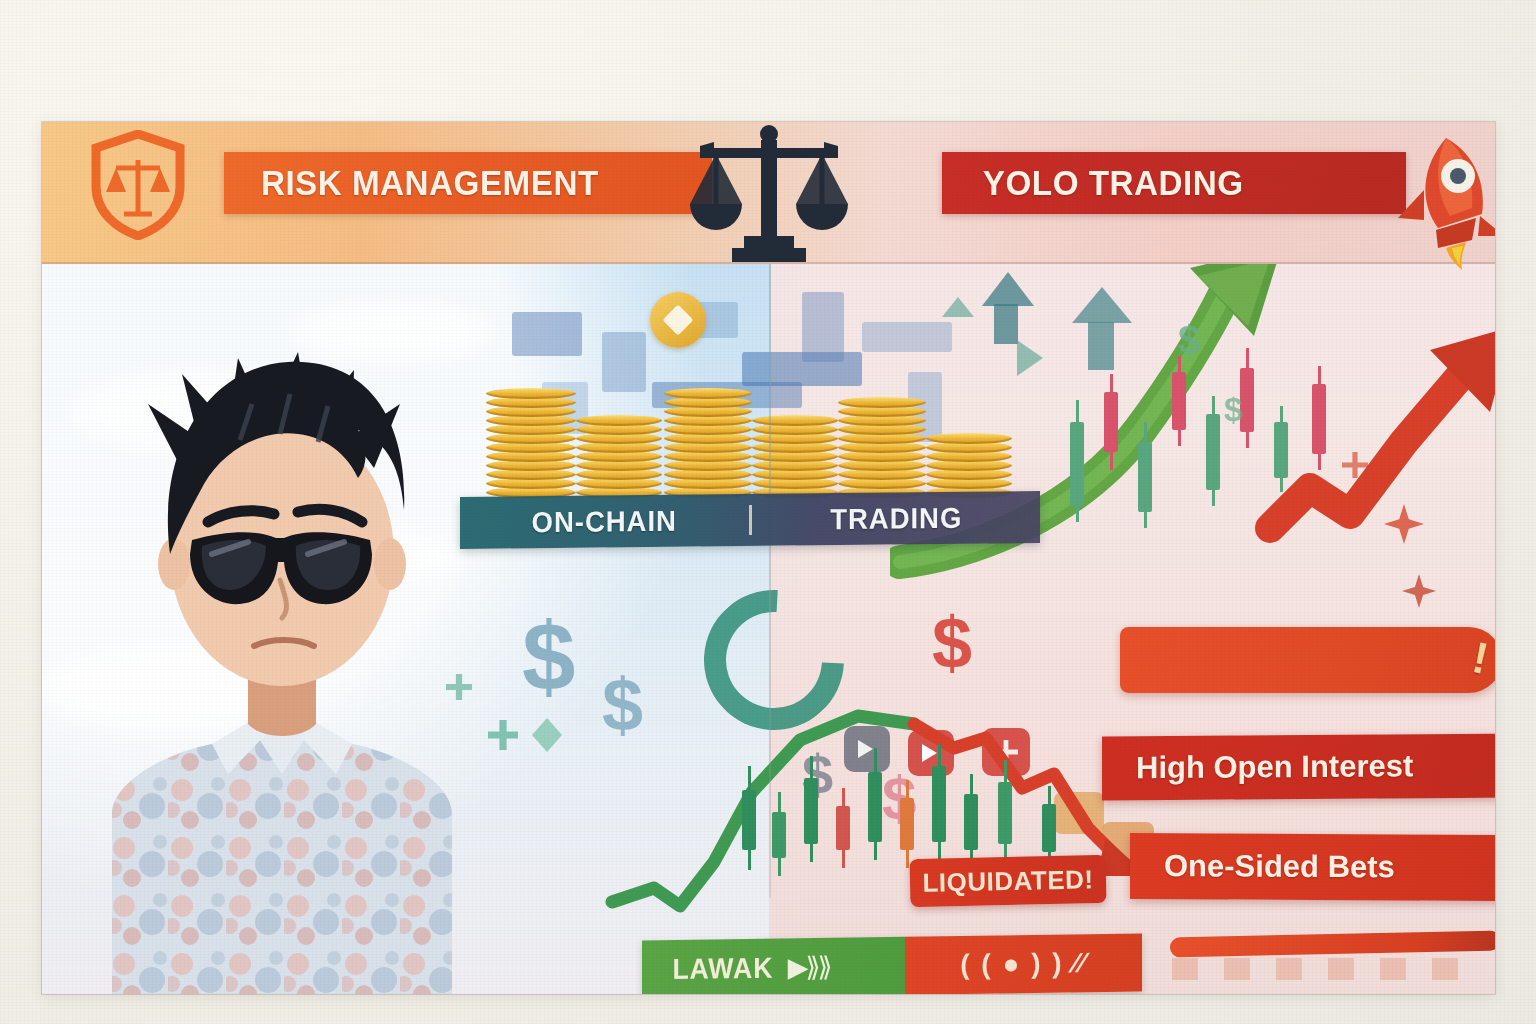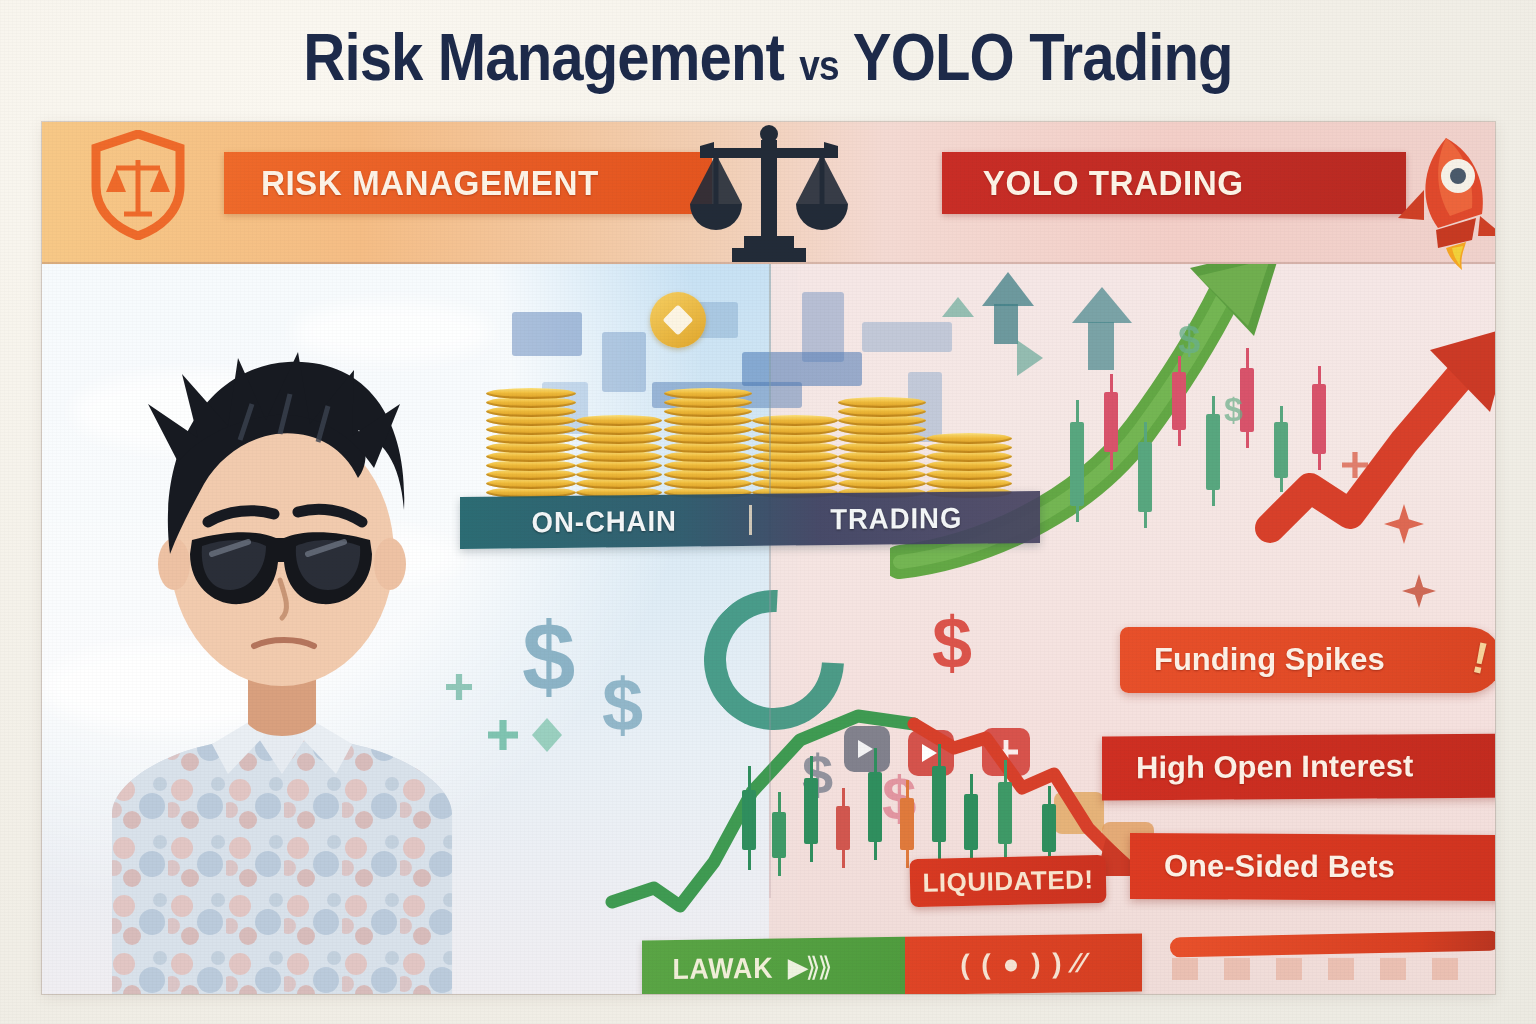--- a/index.html
+++ b/index.html
@@ -211,27 +211,20 @@
   .candle{position:absolute;width:14px;border-radius:2px;}
   .candle .wick{position:absolute;left:50%;width:3px;margin-left:-1.5px;}
   .dollar{position:absolute;font-weight:bold;}
   .blockish{position:absolute;border-radius:3px;}
 </style>
 </head>
 <body>
 
 <div id="stage">
 
-  <div class="title">
-    <div class="title-text">
-      <span>Risk Management</span>
-      <span class="vs">vs</span>
-      <span>YOLO Trading</span>
-    </div>
-  </div>
 
   <div class="poster">
     <div class="poster-bg"></div>
     <div class="poster-bg-left"></div>
     <div class="poster-bg-right"></div>
 
     <div class="cloud" style="left:30px;top:250px;width:240px;height:80px;"></div>
     <div class="cloud" style="left:120px;top:400px;width:300px;height:70px;"></div>
     <div class="cloud" style="left:0px;top:520px;width:260px;height:90px;"></div>
     <div class="cloud" style="left:250px;top:180px;width:200px;height:60px;"></div>
@@ -551,21 +544,20 @@
       <path d="M202 392 C218 384 246 384 262 392" stroke="#b5755c" stroke-width="6" fill="none" stroke-linecap="round"></path>
     </svg>
 
     <div class="midband">
       <div class="seg">ON-CHAIN</div>
       <div class="sep"></div>
       <div class="seg">TRADING</div>
     </div>
 
     <div class="chip chip-1">
-      <span>Funding Spikes</span>
       <span class="chip-bang">!</span>
     </div>
     <div class="chip chip-2">
       <span>High Open Interest</span>
     </div>
     <div class="chip chip-3">
       <span>One-Sided Bets</span>
     </div>
     <div class="chip-blank"></div>
 

